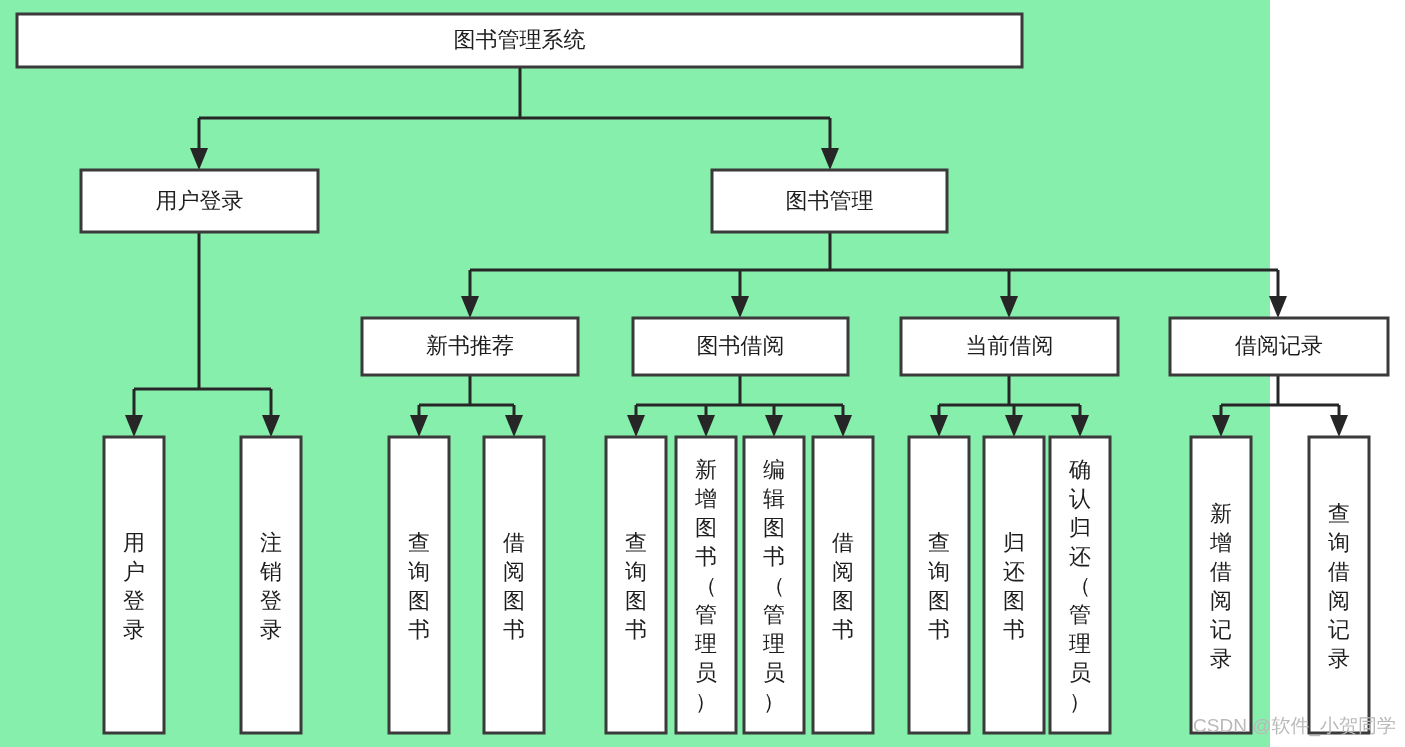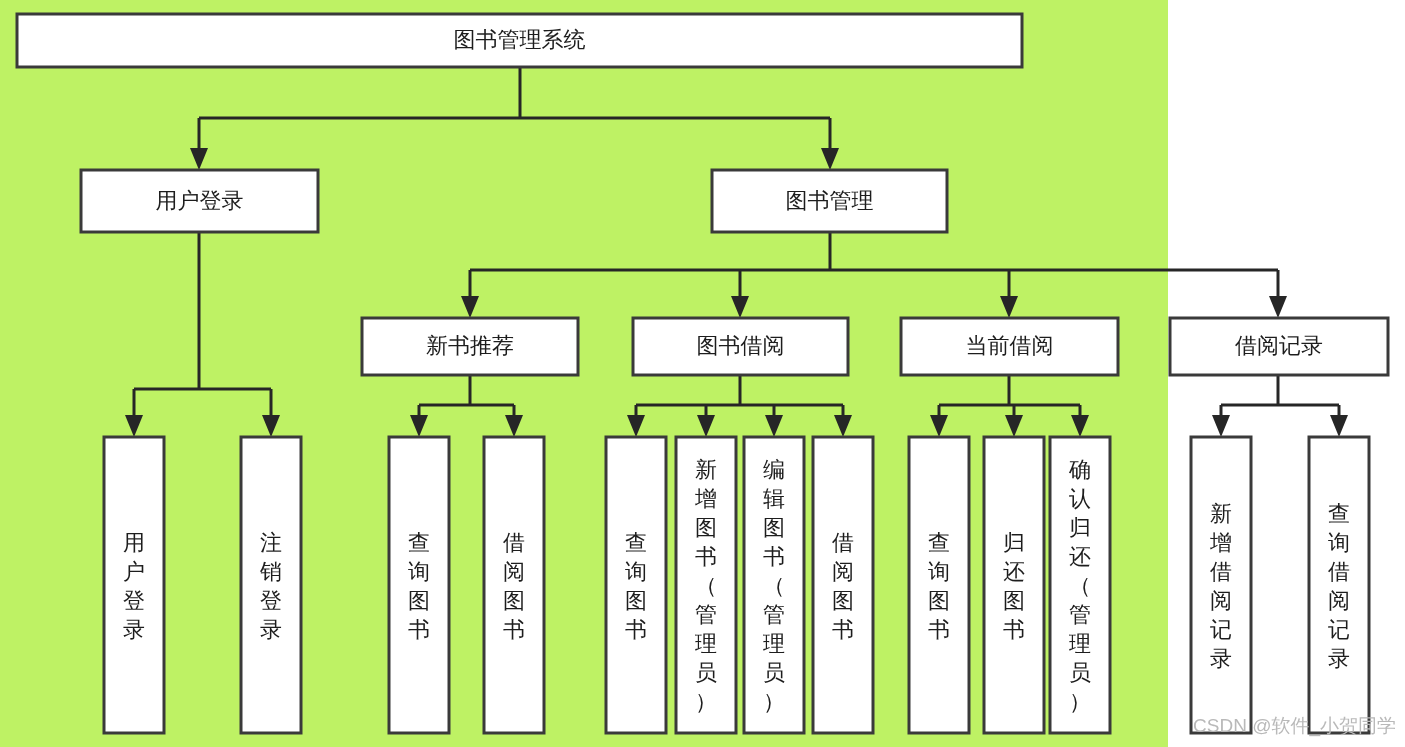--- a/index.html
+++ b/index.html
@@ -9,23 +9,23 @@
     background: #ffffff;
   }
   body {
     font-family: "Liberation Sans", "DejaVu Sans", sans-serif;
     width: 1405px;
     height: 747px;
     overflow: hidden;
   }
   #diagram-root {
     position: relative;
-    width: 1168px;
+    width: 1270px;
     height: 747px;
-    background: #bef264;
+    background: #86efac;
   }
   svg#flowchart {
     display: block;
     width: 1405px;
     height: 747px;
   }
   .node-box {
     fill: #ffffff;
     stroke: #3a3a3a;
     stroke-width: 3;

